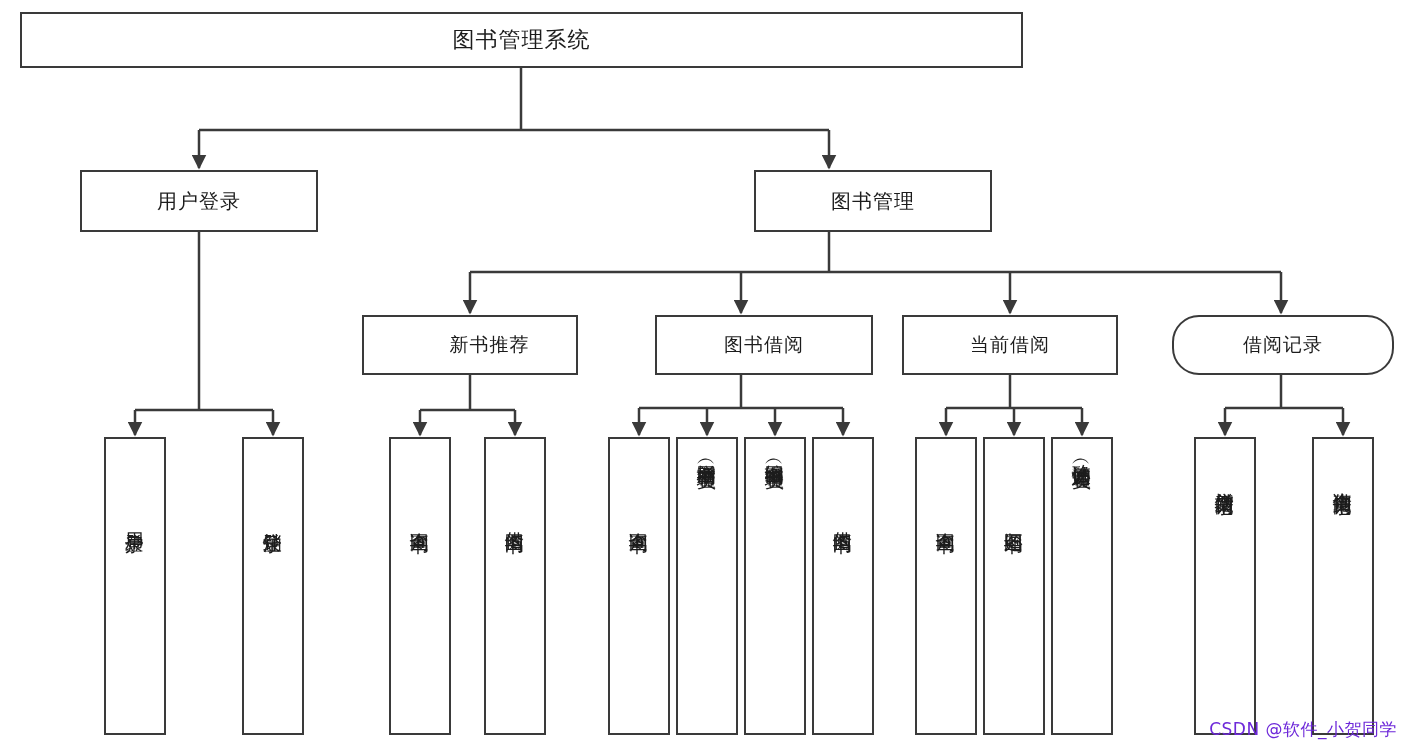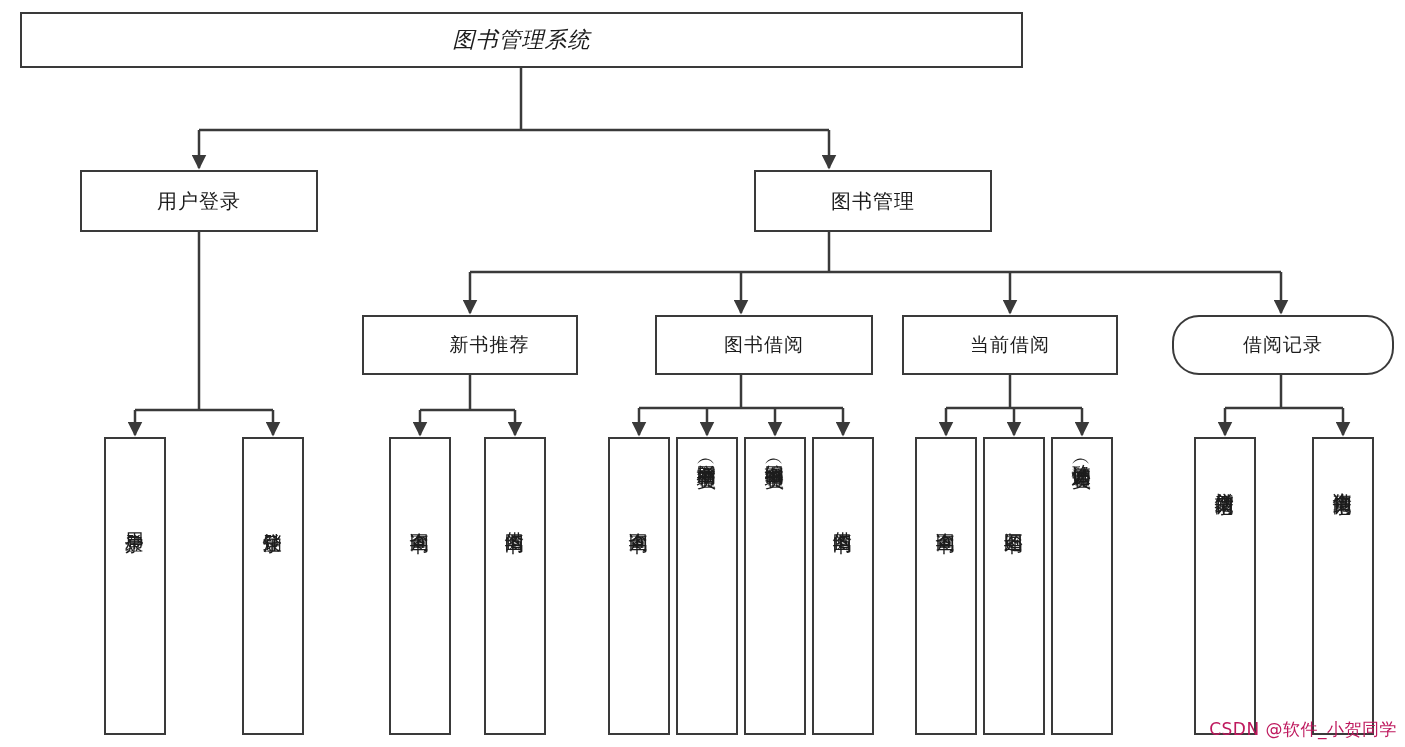--- a/index.html
+++ b/index.html
@@ -50,21 +50,21 @@
   }
   .htext {
     white-space: nowrap;
     letter-spacing: 1px;
   }
   #watermark {
     position: absolute;
     right: 8px;
     bottom: 6px;
     font-size: 17px;
-    color: #be185d;
+    color: #6d28d9;
     letter-spacing: 0.5px;
     white-space: nowrap;
   }
 </style>
 </head>
 <body>
 
 <div id="canvas">
 
   <svg id="edges" viewBox="0 0 1405 747" xmlns="http://www.w3.org/2000/svg">
@@ -110,21 +110,21 @@
       <path d="M 1014 408 L 1014 435" marker-end="url(#arrow)"></path>
       <path d="M 1082 408 L 1082 435" marker-end="url(#arrow)"></path>
 
       <path d="M 1281 375 L 1281 408"></path>
       <path d="M 1225 408 L 1343 408"></path>
       <path d="M 1225 408 L 1225 435" marker-end="url(#arrow)"></path>
       <path d="M 1343 408 L 1343 435" marker-end="url(#arrow)"></path>
     </g>
   </svg>
 
-  <div class="node level0" style="left:20px; top:12px; width:1003px; height:56px;font-style:italic;">
+  <div class="node level0" style="left:20px; top:12px; width:1003px; height:56px;">
     <span class="htext">图书管理系统</span>
   </div>
 
   <div class="node level1" style="left:80px; top:170px; width:238px; height:62px;">
     <span class="htext">用户登录</span>
   </div>
   <div class="node level1" style="left:710px; top:170px; width:238px; height:62px;margin-left:44px;">
     <span class="htext">图书管理</span>
   </div>
 

